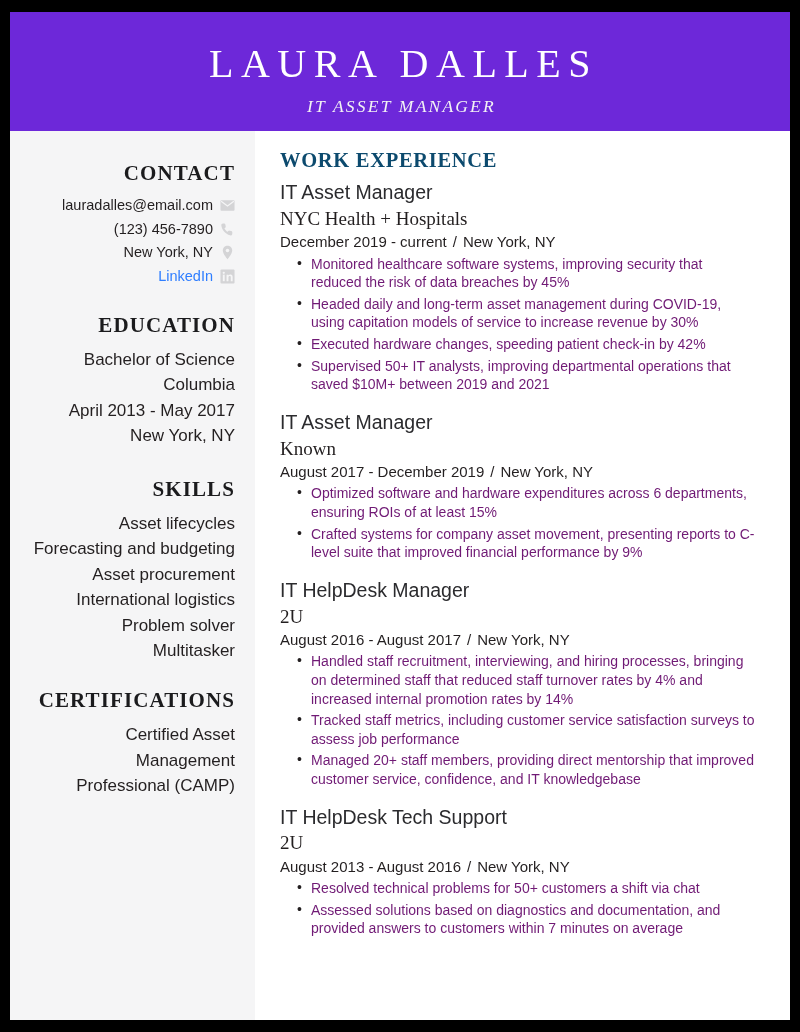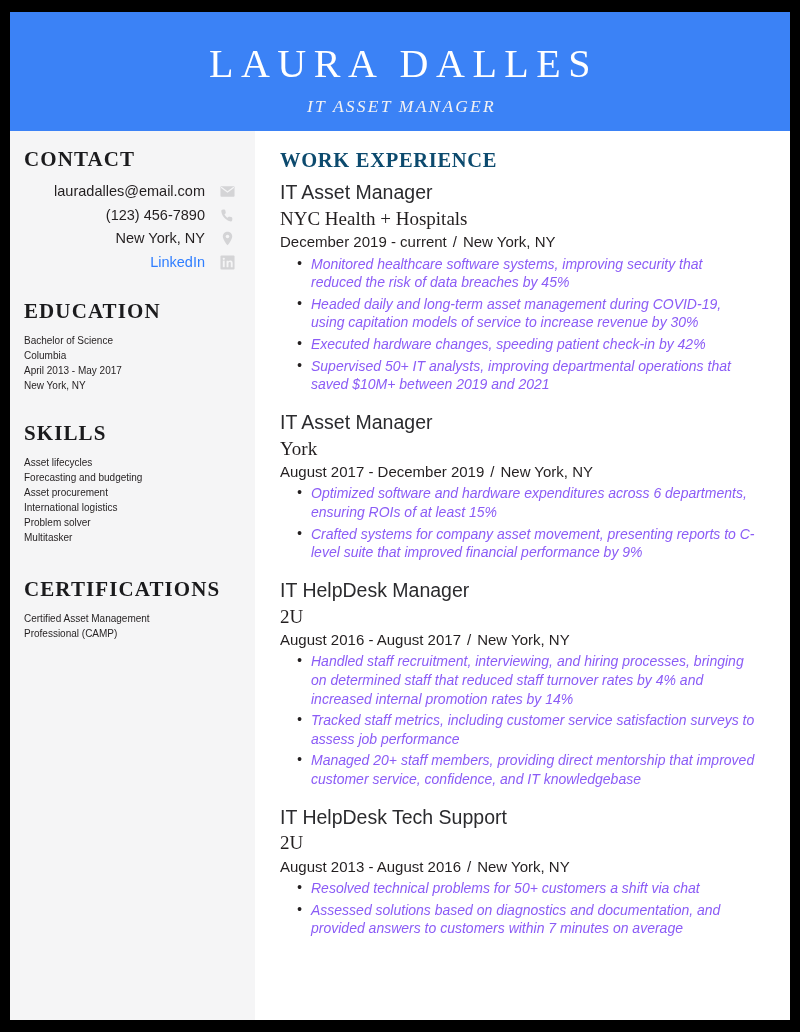--- a/index.html
+++ b/index.html
@@ -22,21 +22,21 @@
     width: 780px;
     height: 1008px;
     background: #ffffff;
     overflow: hidden;
     display: flex;
     flex-direction: column;
   }
 
   
   #header-banner {
-    background: #3b82f6;
+    background: #6d28d9;
     height: 119px;
     flex: 0 0 119px;
     display: flex;
     flex-direction: column;
     align-items: center;
     justify-content: center;
     box-sizing: border-box;
     padding-top: 16px;
   }
   #candidate-name {
@@ -66,42 +66,42 @@
     min-height: 0;
     align-items: stretch;
   }
 
   
   #sidebar {
     width: 245px;
     flex: 0 0 245px;
     background: #f5f5f6;
     box-sizing: border-box;
-    padding: 16px 20px 0 14px;
-    text-align: left;
+    padding: 30px 20px 0 14px;
+    text-align: right;
     color: #231f20;
   }
   .side-heading {
     font-family: "Liberation Serif", serif;
     font-weight: bold;
     font-size: 21px;
     letter-spacing: 1.1px;
     color: #1b1b1d;
     margin: 0 0 10px 0;
     line-height: 1.15;
   }
   .side-block { margin-bottom: 26px; }
   #education-block { margin-bottom: 28px; }
-  #skills-block { margin-bottom: 32px; }
+  #skills-block { margin-bottom: 24px; }
 
   .contact-row {
     display: flex;
     align-items: center;
     justify-content: flex-end;
-    gap: 15px;
+    gap: 7px;
     margin-bottom: 2.5px;
     font-size: 14.5px;
     line-height: 1.45;
     color: #231f20;
   }
   .contact-text { white-space: nowrap; }
   #linkedin-link {
     color: #2f7eff;
     cursor: pointer;
   }
@@ -109,21 +109,21 @@
     width: 15px;
     height: 15px;
     flex: 0 0 15px;
     display: inline-flex;
     align-items: center;
     justify-content: center;
   }
   .contact-icon svg { display: block; }
 
   .side-line {
-    font-size: 10px;
+    font-size: 17px;
     line-height: 1.5;
     color: #231f20;
     white-space: nowrap;
   }
   .side-line-wrap { white-space: normal; }
 
   
   #main-column {
     flex: 1 1 auto;
     background: #ffffff;
@@ -162,24 +162,23 @@
   .job-meta .sep { padding: 0 6px; }
   .bullets {
     margin: 0;
     padding: 0 0 0 31px;
     list-style: none;
   }
   .bullets li {
     position: relative;
     font-size: 14px;
     line-height: 1.33;
-    color: #8b5cf6;
+    color: #701a75;
     margin-bottom: 3px;
     padding-left: 0;
-    font-style: italic;
   }
   .bullets li::before {
     content: "\2022";
     position: absolute;
     left: -14px;
     top: -1px;
     font-size: 14px;
     color: #231f20;
   }
 </style>
@@ -280,21 +279,21 @@
         <ul class="bullets">
           <li>Monitored healthcare software systems, improving security that reduced the risk of data breaches by 45%</li>
           <li>Headed daily and long-term asset management during COVID-19, using capitation models of service to increase revenue by 30%</li>
           <li>Executed hardware changes, speeding patient check-in by 42%</li>
           <li>Supervised 50+ IT analysts, improving departmental operations that saved $10M+ between 2019 and 2021</li>
         </ul>
       </div>
 
       <div class="job">
         <div class="job-title">IT Asset Manager</div>
-        <div class="job-company">York</div>
+        <div class="job-company">Known</div>
         <div class="job-meta">
           <span>August 2017 - December 2019</span><span class="sep">/</span><span>New York, NY</span>
         </div>
         <ul class="bullets">
           <li>Optimized software and hardware expenditures across 6 departments, ensuring ROIs of at least 15%</li>
           <li>Crafted systems for company asset movement, presenting reports to C-level suite that improved financial performance by 9%</li>
         </ul>
       </div>
 
       <div class="job">

